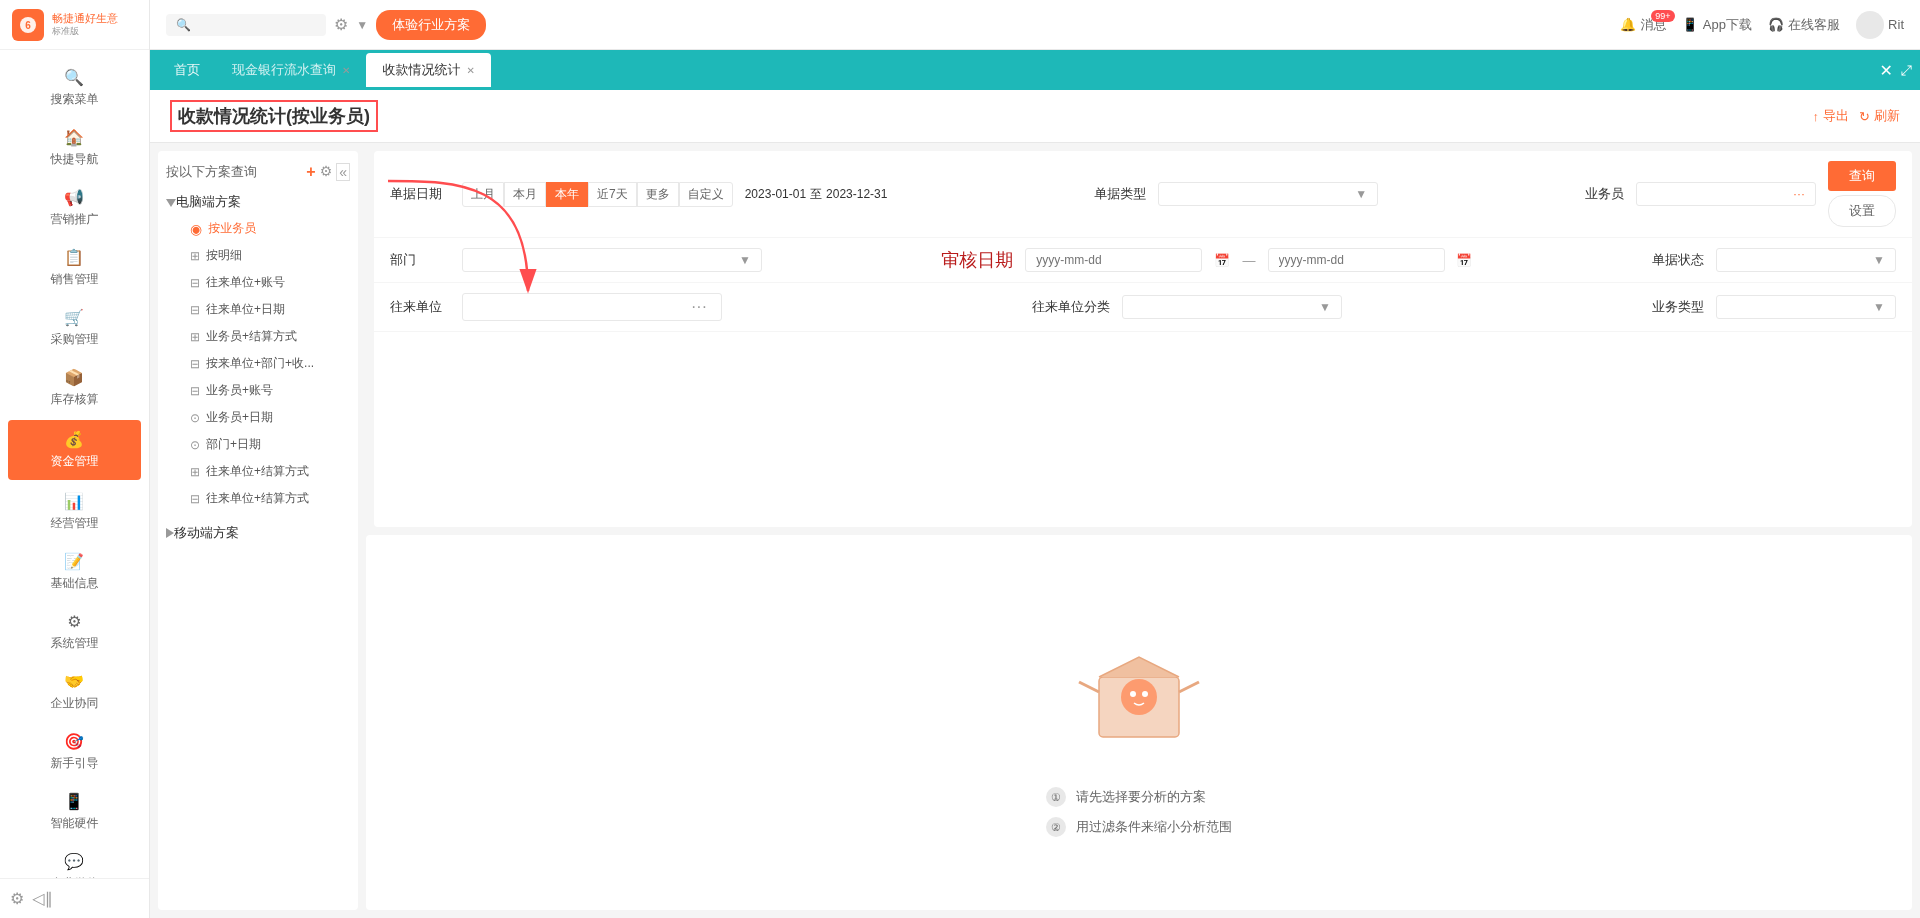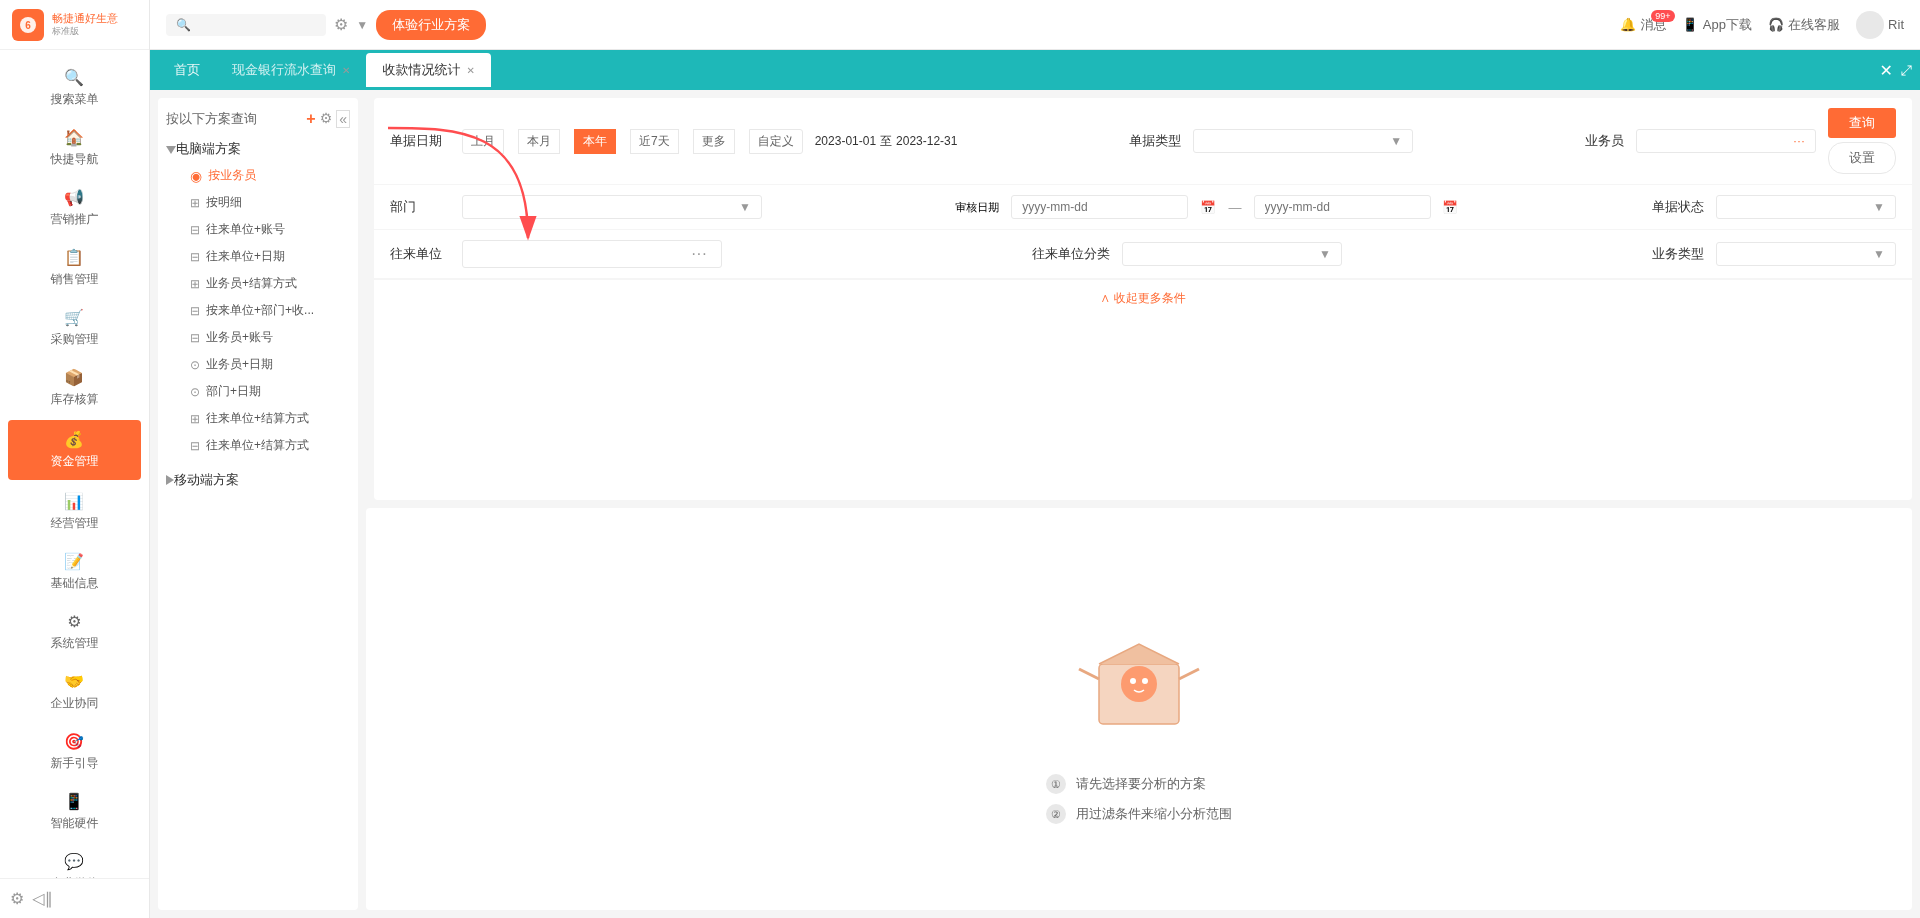--- a/index.html
+++ b/index.html
@@ -53,21 +53,21 @@
     .scheme-group-title { display: flex; align-items: center; font-size: 13px; color: #333; padding: 4px 0; cursor: pointer; }
     .scheme-item { padding: 5px 8px 5px 24px; font-size: 12px; color: #555; cursor: pointer; display: flex; align-items: center; gap: 6px; border-radius: 3px; }
     .scheme-item.active { color: #ff6b35; }
 
     
     .query-area { flex: 1; background: #fff; border-radius: 4px; padding: 0; margin-left: 8px; }
 
     
     .filter-row { display: flex; align-items: center; padding: 10px 16px; gap: 12px; border-bottom: 1px solid #f5f5f5; }
     .filter-label { color: #333; font-size: 13px; width: 60px; flex-shrink: 0; }
-    .filter-date-btns { display: flex; gap: 14px; }
+    .filter-date-btns { display: flex; gap: 0; }
     .date-btn { padding: 3px 8px; border: 1px solid #e8e8e8; font-size: 12px; cursor: pointer; color: #666; background: #fff; }
     .date-btn:first-child { border-radius: 3px 0 0 3px; }
     .date-btn:last-child { border-radius: 0 3px 3px 0; }
     .date-btn.active { background: #ff6b35; color: white; border-color: #ff6b35; }
     .date-range { display: flex; align-items: center; gap: 4px; font-size: 12px; color: #333; }
     .filter-select { display: flex; align-items: center; border: 1px solid #e8e8e8; border-radius: 3px; padding: 4px 10px; min-width: 200px; justify-content: space-between; color: #999; font-size: 12px; cursor: pointer; }
     .filter-select-wide { min-width: 300px; }
     .filter-input { border: 1px solid #e8e8e8; border-radius: 3px; padding: 4px 10px; min-width: 140px; color: #ccc; font-size: 12px; }
     .filter-dash { color: #999; }
     .filter-dots { color: #999; cursor: pointer; font-size: 16px; margin: 0 4px; }
@@ -214,20 +214,33 @@
         <span>收款情况统计</span>
         <span class="tab-close">✕</span>
       </div>
       <div style="flex:1"></div>
       <div style="display:flex; gap:8px; align-items:center;">
         <span style="color:white; font-size:16px; cursor:pointer;">✕</span>
         <span style="color:white; font-size:14px; cursor:pointer;">⤢</span>
       </div>
     </div>
 
+    <div class="page-title-bar">
+      <span class="page-title highlight-box">收款情况统计(按业务员)</span>
+      <div class="page-actions">
+        <div class="action-btn">
+          <span>↑</span>
+          <span>导出</span>
+        </div>
+        <div class="action-btn">
+          <span>↻</span>
+          <span>刷新</span>
+        </div>
+      </div>
+    </div>
 
     <div style="display:flex; flex:1; margin:8px; gap:8px; overflow:hidden;">
 
       <div class="scheme-panel" style="position:relative;">
         <div class="scheme-panel-header">
           <span>按以下方案查询</span>
           <div class="scheme-panel-actions">
             <span style="color:#ff6b35; cursor:pointer; font-size:16px; font-weight:bold;">+</span>
             <span style="color:#999; cursor:pointer; font-size:14px;">⚙</span>
             <span style="color:#999; cursor:pointer; font-size:14px; border:1px solid #ddd; padding:0 2px;">«</span>
@@ -341,21 +354,21 @@
             </div>
           </div>
 
           <div class="filter-row">
             <span class="filter-label">部门</span>
             <div class="filter-select filter-select-wide">
               <span style="color:#ccc;"></span>
               <span>▼</span>
             </div>
             <div style="flex:1"></div>
-            <span style="color:#000000; font-size:11px;">审核日期</span>
+            <span style="color:#b91c1c; font-size:18px;">审核日期</span>
             <input class="filter-input" type="text" style="min-width: 120px;" placeholder="yyyy-mm-dd">
             <span style="cursor:pointer; color:#999;">📅</span>
             <span class="filter-dash">—</span>
             <input class="filter-input" type="text" style="min-width: 120px;" placeholder="yyyy-mm-dd">
             <span style="cursor:pointer; color:#999;">📅</span>
             <div style="flex:1"></div>
             <span style="color:#333; font-size:13px;">单据状态</span>
             <div class="filter-select" style="min-width:180px;">
               <span style="color:#ccc;"></span>
               <span>▼</span>
@@ -375,24 +388,20 @@
               <span>▼</span>
             </div>
             <div style="flex:1"></div>
             <span style="color:#333; font-size:13px;">业务类型</span>
             <div class="filter-select" style="min-width:180px;">
               <span style="color:#ccc;"></span>
               <span>▼</span>
             </div>
           </div>
 
-          <div class="collapse-row">
-            <span>∧</span>
-            <span> 收起更多条件</span>
-          </div>
         </div>
 
         <div style="flex:1; background:#fff; border-radius:4px; display:flex; flex-direction:column; align-items:center; justify-content:center; gap:20px;">
 
           <div style="position:relative; width:160px; height:160px;">
             <svg width="160" height="160" viewBox="0 0 160 160">
 
               <rect x="40" y="70" width="80" height="60" rx="4" fill="#f5d5c0" stroke="#e8a880" stroke-width="1.5"></rect>
 
               <path d="M40 70 L80 50 L120 70" fill="#f0c0a0" stroke="#e8a880" stroke-width="1.5"></path>

